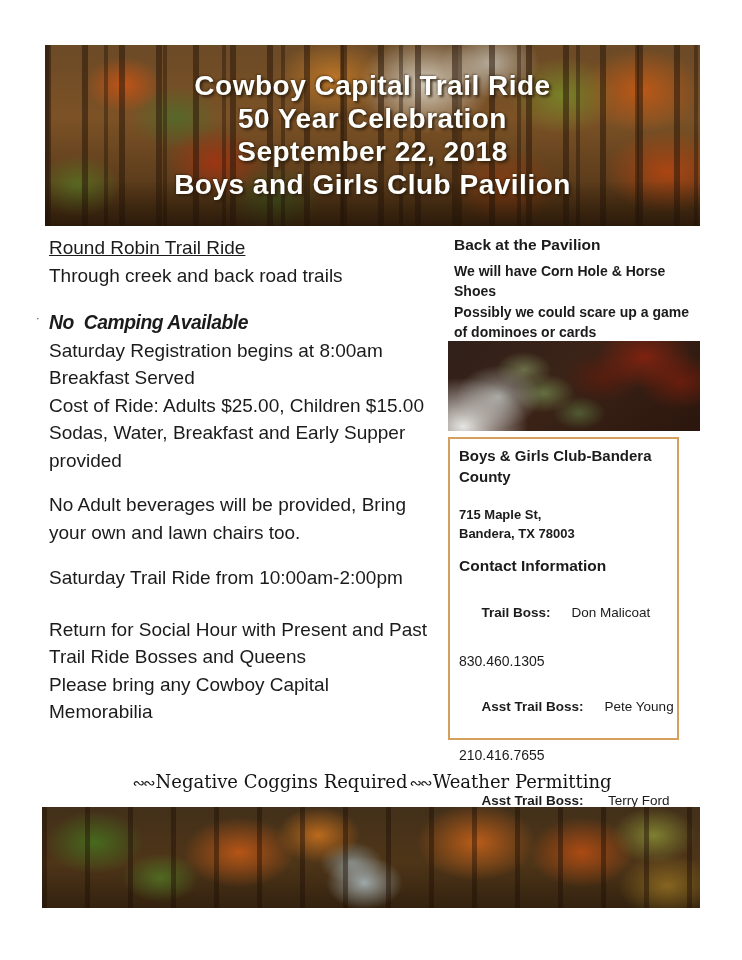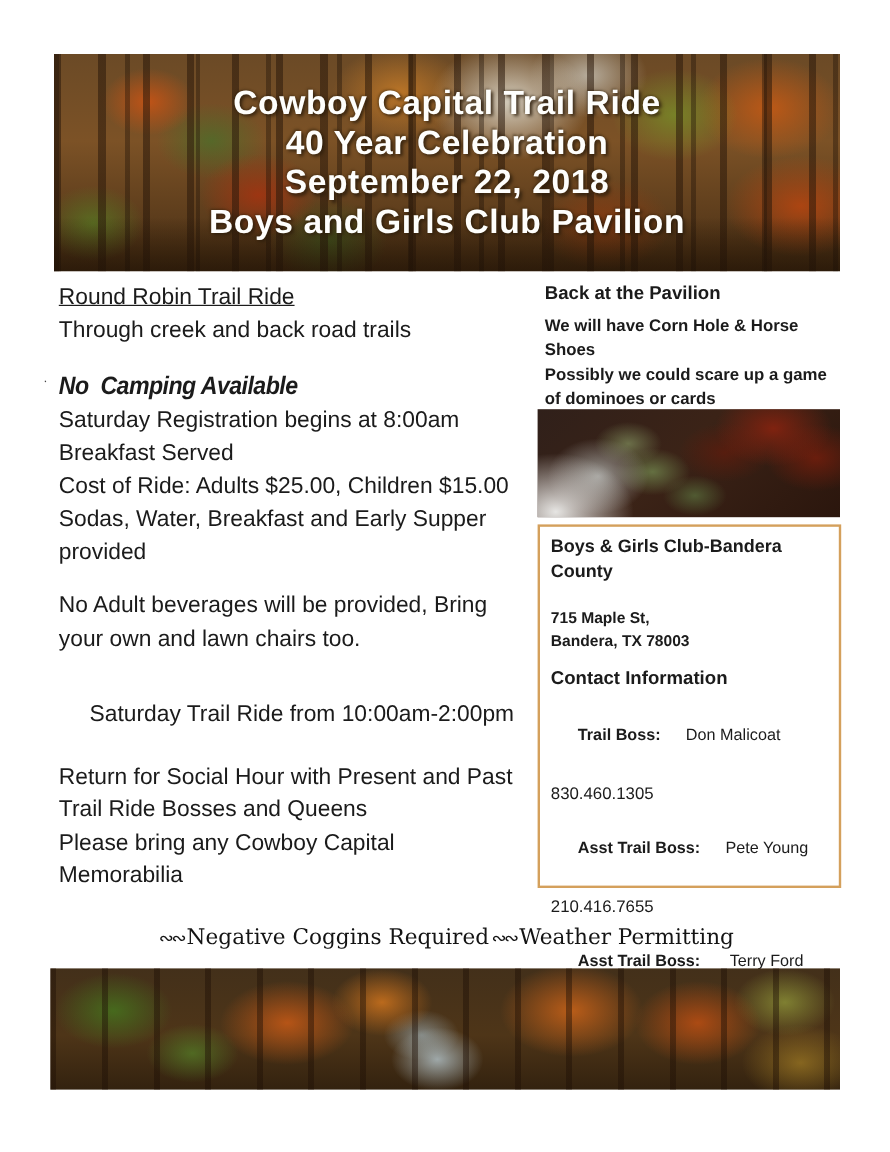--- a/index.html
+++ b/index.html
@@ -45,21 +45,21 @@
   .left-col .line { white-space:nowrap; }
   .ride-heading { text-decoration:underline; }
   .camping-wrap { position:relative; margin-top:20px; }
   .stray-mark { position:absolute; left:-13px; top:-4px; font-size:11px; color:#444; }
   .camping-note {
     display:inline-block; font-weight:bold; font-style:italic; font-size:21px; line-height:24px;
     letter-spacing:-0.5px; transform:scaleX(0.92); transform-origin:left center; white-space:pre;
   }
   .reg-block    { }
   .bev-block    { margin-top:17px; }
-  .time-block   { margin-top:36px;text-align:center; }
+  .time-block   { margin-top:18px; }
   .social-block { margin-top:24px; }
 
   
   .right-col { position:absolute; left:454px; top:234px; width:245px; }
   .pavilion-heading { font-weight:bold; font-size:15.5px; line-height:21px; }
   .pavilion-para { margin-top:7px; font-weight:bold; font-size:14px; line-height:19.5px; }
   .pavilion-para.second { margin-top:2px; }
   .pavilion-para .line { white-space:nowrap; }
 
   
@@ -72,21 +72,21 @@
       radial-gradient(38px 24px at 52% 80%, rgba(85,100,55,0.85), rgba(85,100,55,0) 70%),
       radial-gradient(40px 26px at 30% 32%, rgba(120,130,85,0.80), rgba(120,130,85,0) 70%),
       radial-gradient(70px 45px at 78% 18%, rgba(140,35,15,0.85), rgba(140,35,15,0) 70%),
       radial-gradient(60px 40px at 92% 45%, rgba(120,30,12,0.80), rgba(120,30,12,0) 70%),
       radial-gradient(55px 35px at 62% 40%, rgba(100,28,12,0.70), rgba(100,28,12,0) 70%),
       linear-gradient(135deg, #30201a 0%, #3b2317 45%, #2b160d 100%);
   }
 
   
   .contact-box {
-    position:absolute; left:448px; top:437px; width:253px; height:303px;
+    position:absolute; left:448px; top:437px; width:231px; height:303px;
     border:2px solid #d4a05c; box-sizing:border-box; padding:6px 9px; background:#ffffff;
   }
   .org-name { font-weight:bold; font-size:15px; line-height:21px; }
   .addr { font-weight:bold; font-size:13px; line-height:19px; }
   .addr-first { margin-top:18px; }
   .contact-heading { margin-top:13px; font-weight:bold; font-size:15.5px; line-height:20px; }
   .entry-line { margin-top:10px; font-size:13.5px; line-height:18px; white-space:pre; }
   .entry-label { font-weight:bold; }
   .entry-name { margin-left:21px; }
   .entry-phone { margin-top:12px; font-size:14px; line-height:18px; }
@@ -120,21 +120,21 @@
   }
 </style>
 </head>
 <body>
 
 <div class="page">
 
   <div class="header-photo">
     <div class="header-title">
       <div>Cowboy Capital Trail Ride</div>
-      <div>40 Year Celebration</div>
+      <div>50 Year Celebration</div>
       <div>September 22, 2018</div>
       <div>Boys and Girls Club Pavilion</div>
     </div>
   </div>
 
   <div class="left-col">
     <div class="line ride-heading">Round Robin Trail Ride</div>
     <div class="line">Through creek and back road trails</div>
 
     <div class="camping-wrap">

